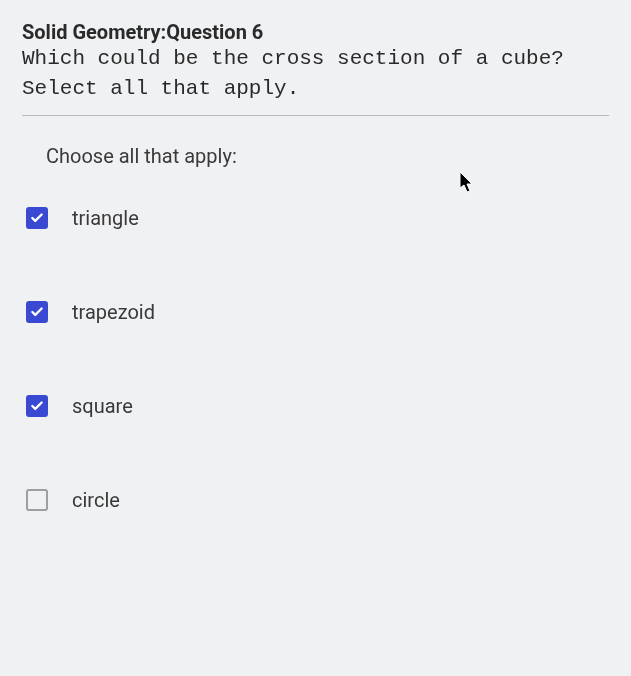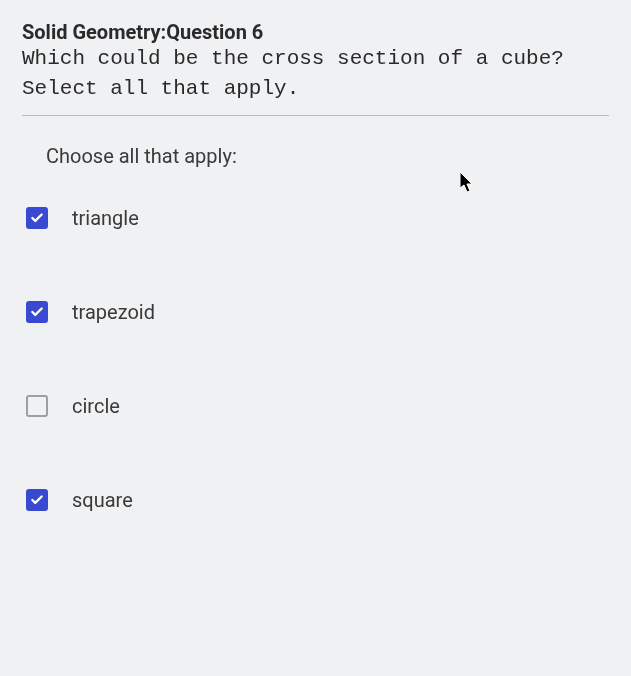--- a/index.html
+++ b/index.html
@@ -114,31 +114,31 @@
   <div class="option-row">
     <div class="checkbox checked">
       <svg viewBox="0 0 24 24">
           <path fill="none" stroke="#ffffff" stroke-width="4" stroke-linecap="round" stroke-linejoin="round" d="M4 12l5 5L20 6"></path>
         </svg>
     </div>
     <span class="option-label">trapezoid</span>
   </div>
 
   <div class="option-row">
-    <div class="checkbox unchecked"></div>
-    <span class="option-label">circle</span>
-  </div>
-
-  <div class="option-row">
     <div class="checkbox checked">
       <svg viewBox="0 0 24 24">
           <path fill="none" stroke="#ffffff" stroke-width="4" stroke-linecap="round" stroke-linejoin="round" d="M4 12l5 5L20 6"></path>
         </svg>
     </div>
     <span class="option-label">square</span>
+  </div>
+
+  <div class="option-row">
+    <div class="checkbox unchecked"></div>
+    <span class="option-label">circle</span>
   </div>
 
 </div>
 
 <div class="cursor">
   <svg viewBox="0 0 16 22">
       <path d="M0 0 L0 16 L4 13 L7 20 L10 19 L7 12 L12 12 Z" fill="#000" stroke="#fff" stroke-width="1"></path>
     </svg>
 </div>
 

